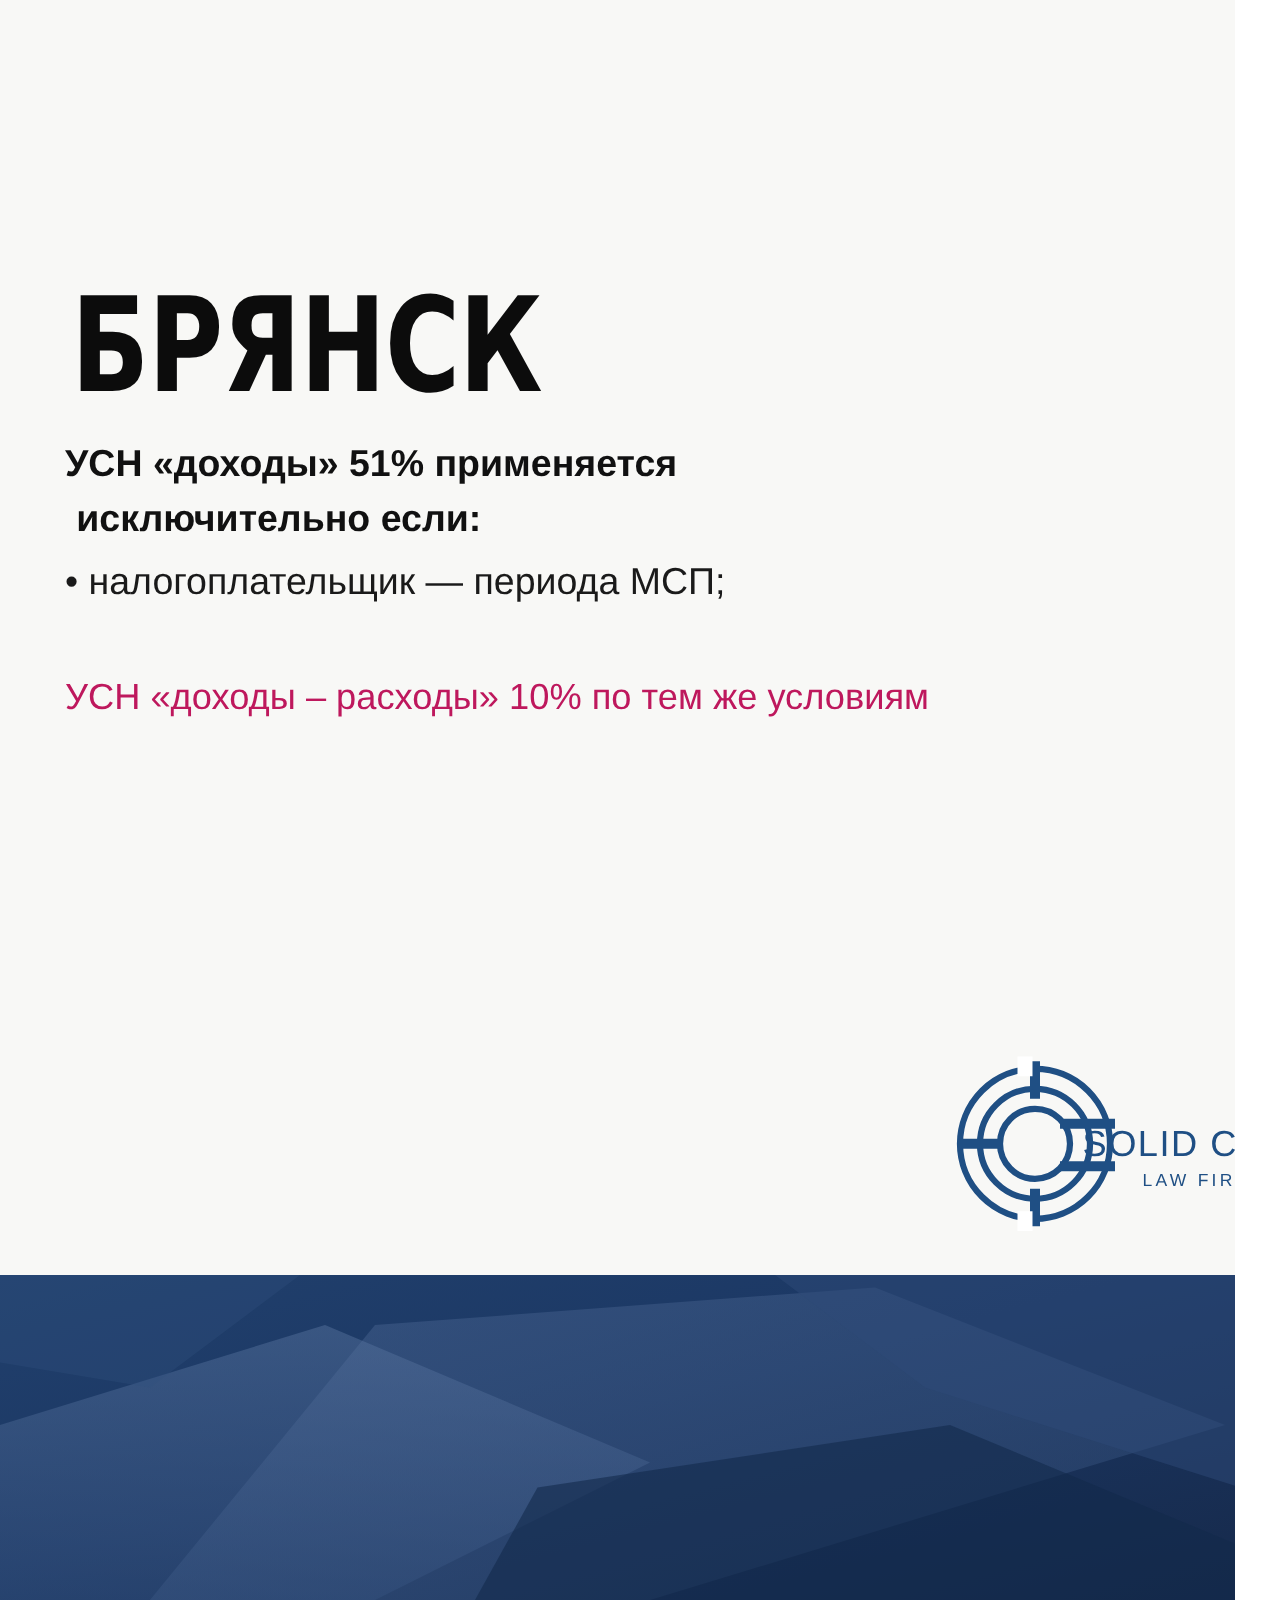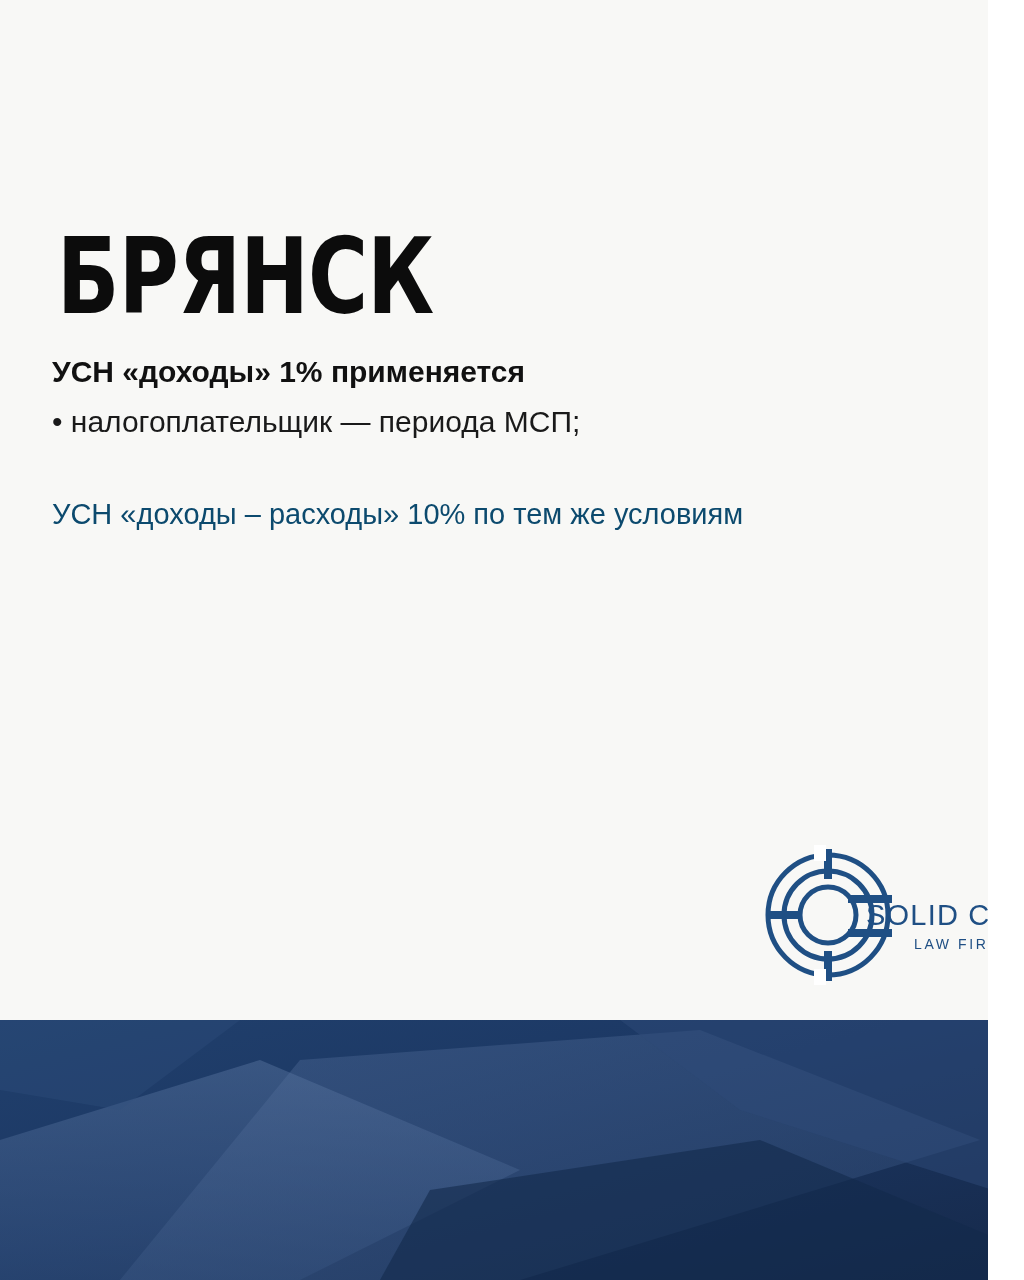--- a/index.html
+++ b/index.html
@@ -71,21 +71,21 @@
     color: #1a1a1a;
     margin: 0;
     max-width: 880px;
   }
 
   .note {
     font-family: "Liberation Sans", sans-serif;
     font-weight: 400;
     font-size: 29px;
     line-height: 44px;
-    color: #0c4a6e;
+    color: #be185d;
     margin: 46px 0 0 0;
   }
 
   
   .logo {
     position: absolute;
     left: 762px;
     top: 845px;
     width: 238px;
     height: 140px;
@@ -109,21 +109,22 @@
 
 <div class="page">
 
   <div class="card">
 
     <h1 class="title">БРЯНСК</h1>
 
     <div class="body-block">
 
       <p class="lead">
-        <span>УСН «доходы» 1% применяется</span>
+        <span>УСН «доходы» 51% применяется</span>
+        <span class="line2">исключительно если:</span>
       </p>
 
       <p class="bullet">• налогоплательщик — периода МСП;</p>
 
       <p class="note">УСН «доходы – расходы» 10% по тем же условиям</p>
 
     </div>
 
     <div class="logo">
       <svg width="238" height="140" viewBox="0 0 238 140" xmlns="http://www.w3.org/2000/svg">

